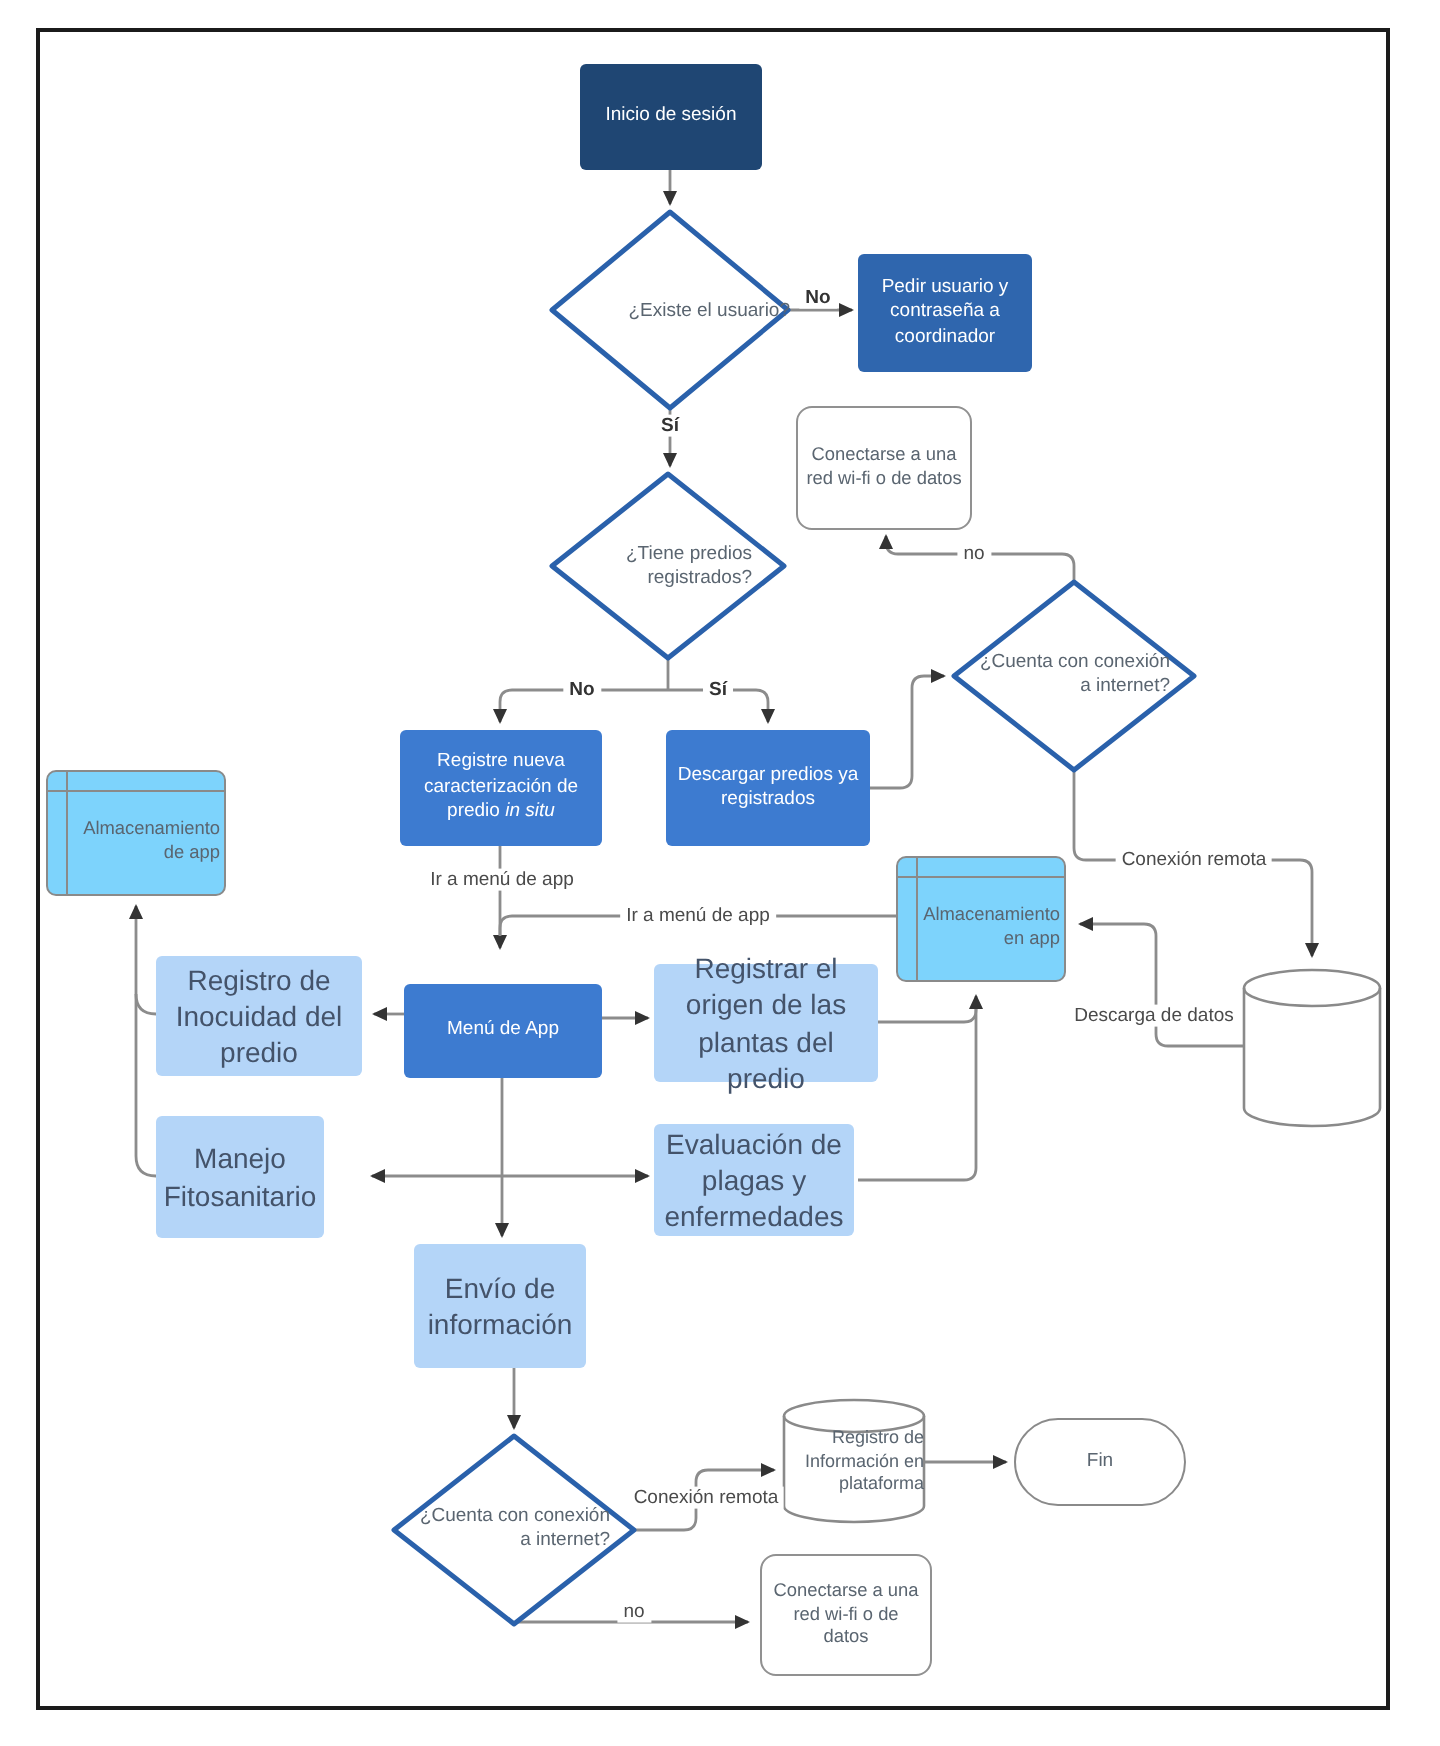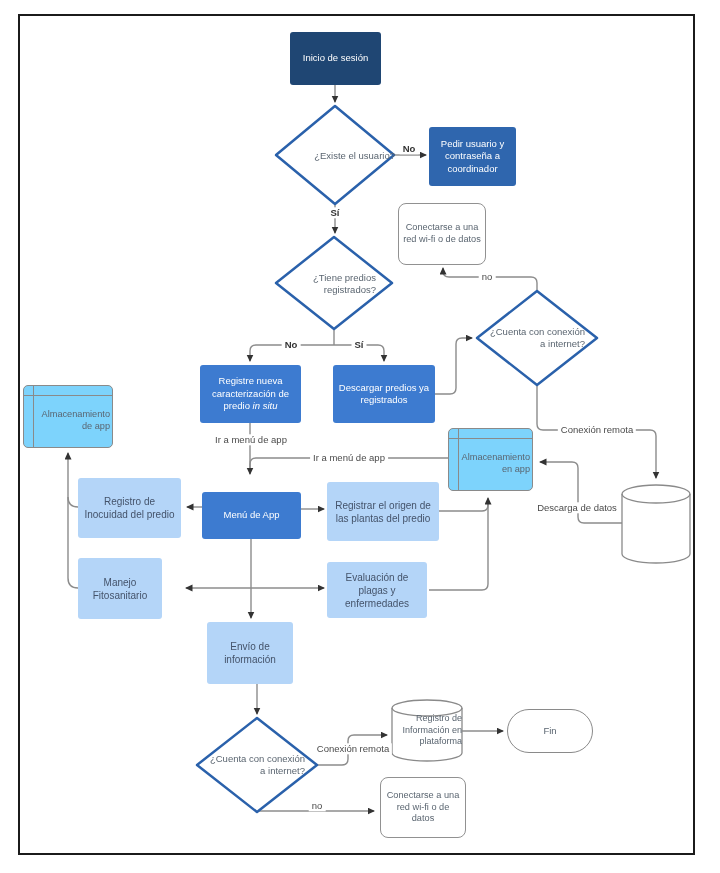--- a/index.html
+++ b/index.html
@@ -12,21 +12,21 @@
     border:2px solid #1b1b1b;background:transparent;
   }
   svg.wires{position:absolute;left:0;top:0;z-index:1;}
   .node{
     position:absolute;z-index:2;display:flex;align-items:center;justify-content:center;
     text-align:center;border-radius:3px;line-height:1.3;padding:13px 4px;box-sizing:border-box;
   }
   .navy{background:#1f4673;color:#fff;font-size:9.5px;}
   .medblue{background:#2f66ae;color:#fff;font-size:9.5px;}
   .brightblue{background:#3d7bd0;color:#fff;font-size:9.5px;}
-  .lightblue{background:#b4d5f8;color:#44536a;font-size:10px;}
+  .lightblue{background:#b4d5f8;color:#44536a;font-size:14px;}
   .whitebox{background:#fff;border:1.4px solid #919191;border-radius:8px;color:#5a6570;font-size:9.2px;}
   .stadium{background:#fff;border:1.4px solid #8a8a8a;border-radius:22px;color:#5a6570;font-size:9.5px;}
   .storage{
     background:#7dd3fc;border:1.3px solid #8a8a8a;border-radius:5px;color:#5a6570;font-size:9.2px;
     padding:10px 2px 2px 11px;
     text-align:right;
   }
   .storage .hline{position:absolute;left:0;right:0;top:9px;height:0;border-top:1.3px solid #8a8a8a;}
   .storage .vline{position:absolute;top:0;bottom:0;left:9px;width:0;border-left:1.3px solid #8a8a8a;}
   .overlay-label{

